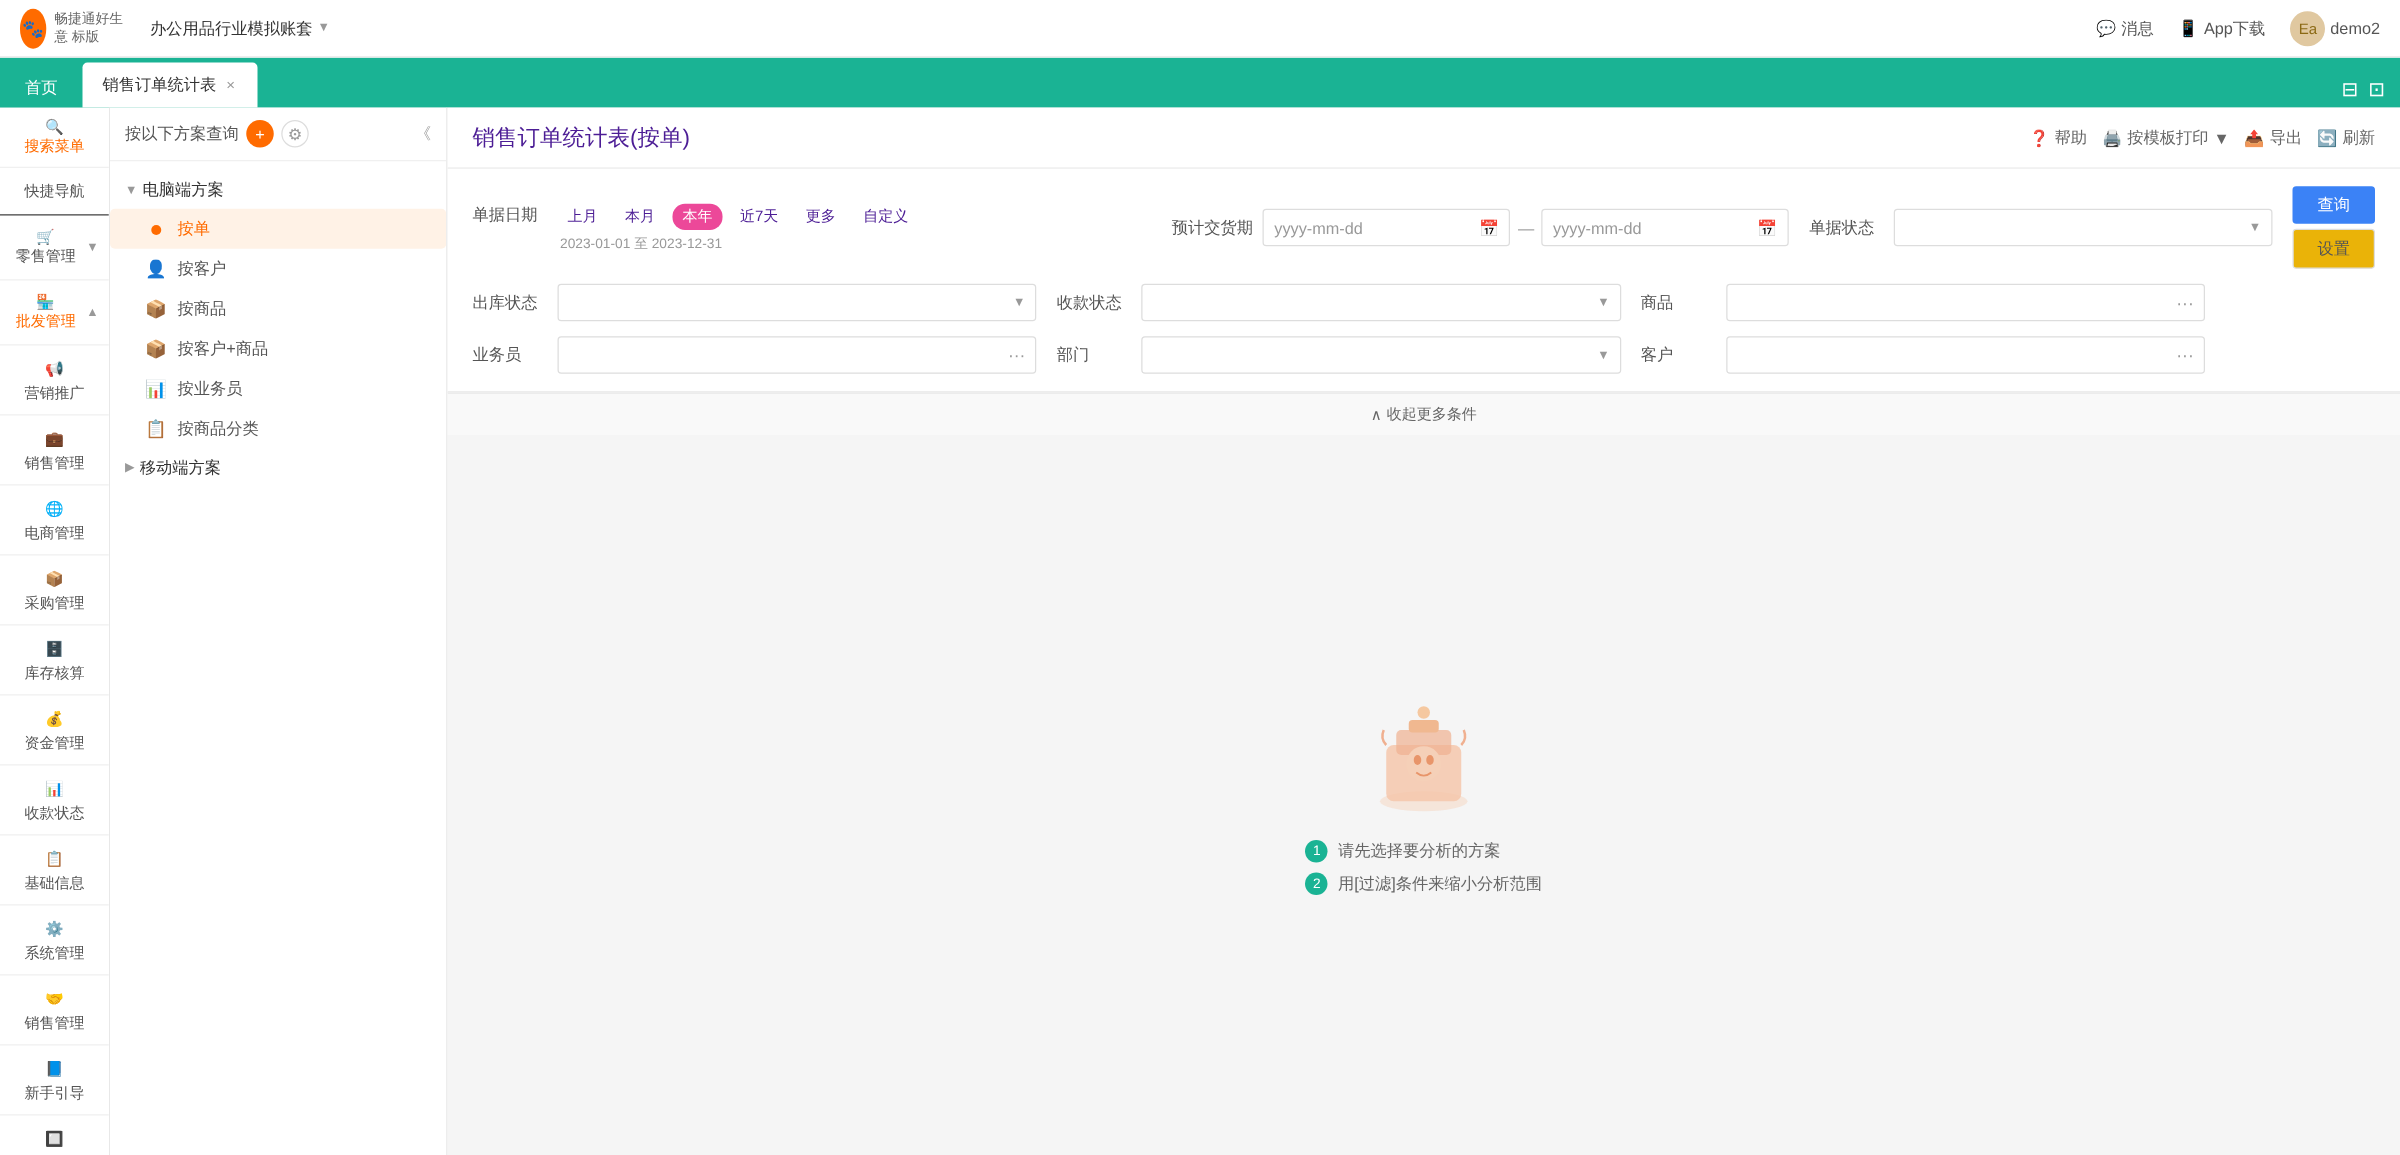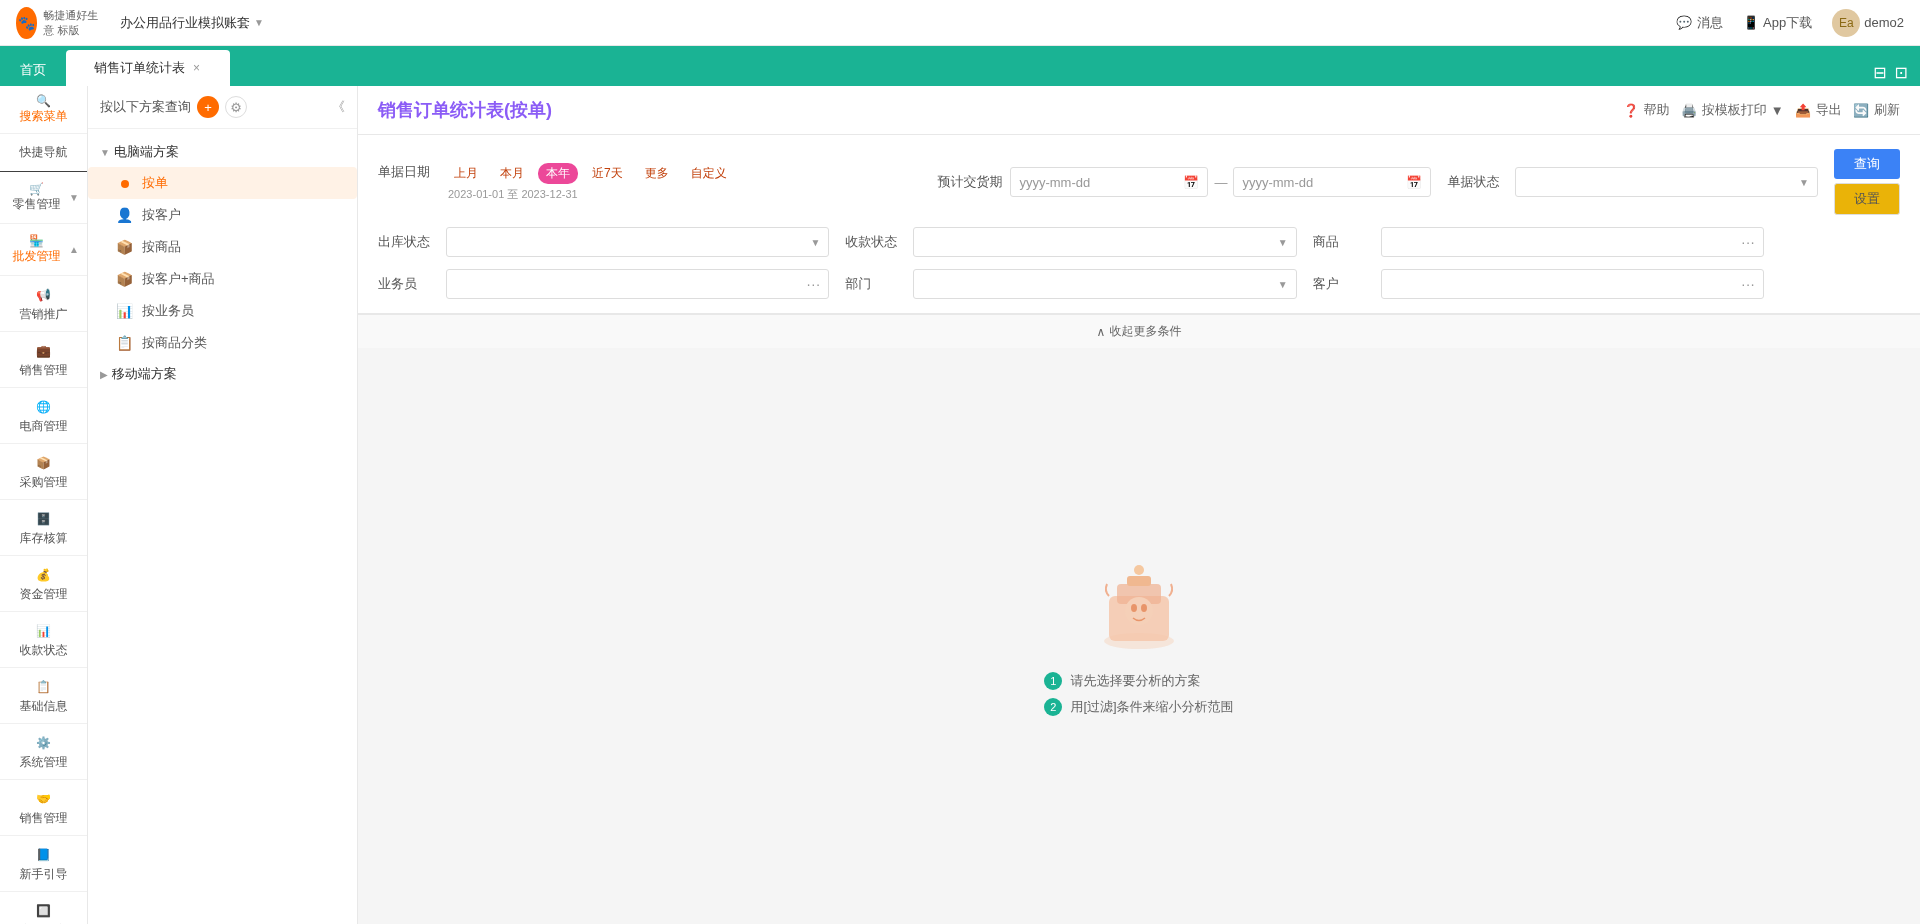--- a/index.html
+++ b/index.html
@@ -62,21 +62,21 @@
       padding: 0 20px;
       display: flex; align-items: center;
       background: transparent;
       color: #fff;
       font-size: 13px;
       cursor: pointer;
       border: none;
     }
     .tab-active {
       height: 36px;
-      padding: 0 28px;
+      padding: 0 16px;
       display: flex; align-items: center; gap: 6px;
       background: #fff;
       color: #333;
       font-size: 13px;
       cursor: pointer;
       border-radius: 4px 4px 0 0;
       border: none;
     }
     .tab-close {
       font-size: 12px; color: #999; cursor: pointer;
@@ -193,21 +193,21 @@
       overflow: hidden;
     }
 
     
     .page-header {
       display: flex; align-items: center; justify-content: space-between;
       padding: 12px 20px;
       background: #fff;
       border-bottom: 1px solid #e8e8e8;
     }
-    .page-title { font-size: 18px; font-weight: 700; color: #8b5cf6; }
+    .page-title { font-size: 18px; font-weight: 400; color: #4c1d95; }
     .page-actions { display: flex; align-items: center; gap: 12px; }
     .page-action-btn {
       display: flex; align-items: center; gap: 4px;
       color: #666; font-size: 13px; cursor: pointer;
     }
 
     
     .filter-area {
       background: #fff;
       padding: 14px 20px;
@@ -244,21 +244,21 @@
     }
     .date-separator { color: #999; }
 
     
     .date-shortcuts {
       display: flex; align-items: center; gap: 6px;
     }
     .date-btn {
       padding: 2px 8px; border-radius: 3px;
       font-size: 12px; cursor: pointer; border: none;
-      background: transparent; color: #c2410c;
+      background: transparent; color: #4c1d95;
     }
     .date-btn.active {
       background: #ec4899; color: #fff; border-radius: 10px;
     }
 
     
     .collapse-row {
       display: flex; align-items: center; justify-content: center;
       padding: 8px;
       background: #f9f9f9;

